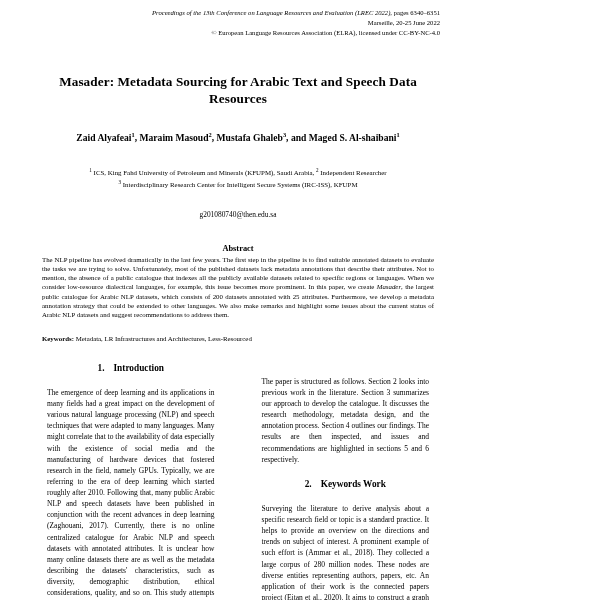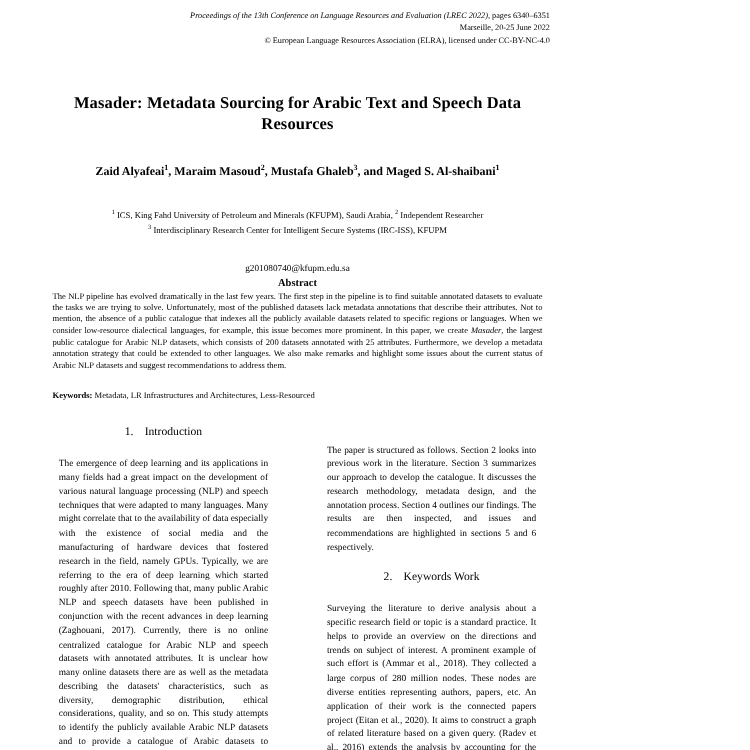--- a/index.html
+++ b/index.html
@@ -68,21 +68,21 @@
     text-align: center;
     font-size: 7.4px;
     margin: 19px 0 0 0;
   }
 
   
   .abstract-head {
     text-align: center;
     font-size: 8.4px;
     font-weight: bold;
-    margin: 3px 0 2px 0;
+    margin: 25px 0 2px 0;
   }
   .abstract-body {
     font-size: 6.85px;
     line-height: 1.355;
     text-align: justify;
     margin: 0 8px 0 8px;
     hyphens: none;
   }
   .abstract-body i { font-style: italic; }
 
@@ -103,21 +103,21 @@
   }
   .col {
     width: 255px;
     overflow: hidden;
   }
   .col.left { margin-right: 21px; }
 
   .section-head {
     text-align: center;
     font-size: 9.3px;
-    font-weight: normal;
+    font-weight: bold;
     margin: 0 0 5px 0;
     line-height: 1.2;
   }
   .section-head .num { margin-right: 9px; }
   .section-head.spaced { margin-top: 14px; }
 
   .para {
     font-size: 7.5px;
     line-height: 1.485;
     text-align: justify;
@@ -138,21 +138,21 @@
   </div>
 
   <h1 class="title">Masader: Metadata Sourcing for Arabic Text and Speech Data Resources</h1>
   <div class="authors">Zaid Alyafeai<sup>1</sup>, Maraim Masoud<sup>2</sup>, Mustafa Ghaleb<sup>3</sup>, and Maged S. Al-shaibani<sup>1</sup></div>
 
   <div class="affiliations">
     <div><sup>1</sup> ICS, King Fahd University of Petroleum and Minerals (KFUPM), Saudi Arabia, <sup>2</sup> Independent Researcher</div>
     <div><sup>3</sup> Interdisciplinary Research Center for Intelligent Secure Systems (IRC-ISS), KFUPM</div>
   </div>
 
-  <div class="email">g201080740@kfupm.edu.sa</div>
+  <div class="email">g201080740@then.edu.sa</div>
 
   <div class="abstract-head">Abstract</div>
   <div class="abstract-body">The NLP pipeline has evolved dramatically in the last few years. The first step in the pipeline is to find suitable annotated datasets to evaluate the tasks we are trying to solve. Unfortunately, most of the published datasets lack metadata annotations that describe their attributes. Not to mention, the absence of a public catalogue that indexes all the publicly available datasets related to specific regions or languages. When we consider low-resource dialectical languages, for example, this issue becomes more prominent. In this paper, we create <i>Masader</i>, the largest public catalogue for Arabic NLP datasets, which consists of 200 datasets annotated with 25 attributes. Furthermore, we develop a metadata annotation strategy that could be extended to other languages. We also make remarks and highlight some issues about the current status of Arabic NLP datasets and suggest recommendations to address them.</div>
 
   <div class="keywords"><b>Keywords:</b><span> Metadata, LR Infrastructures and Architectures, Less-Resourced</span></div>
 
   <div class="columns">
 
     <div class="col left">
       <div class="section-head">

